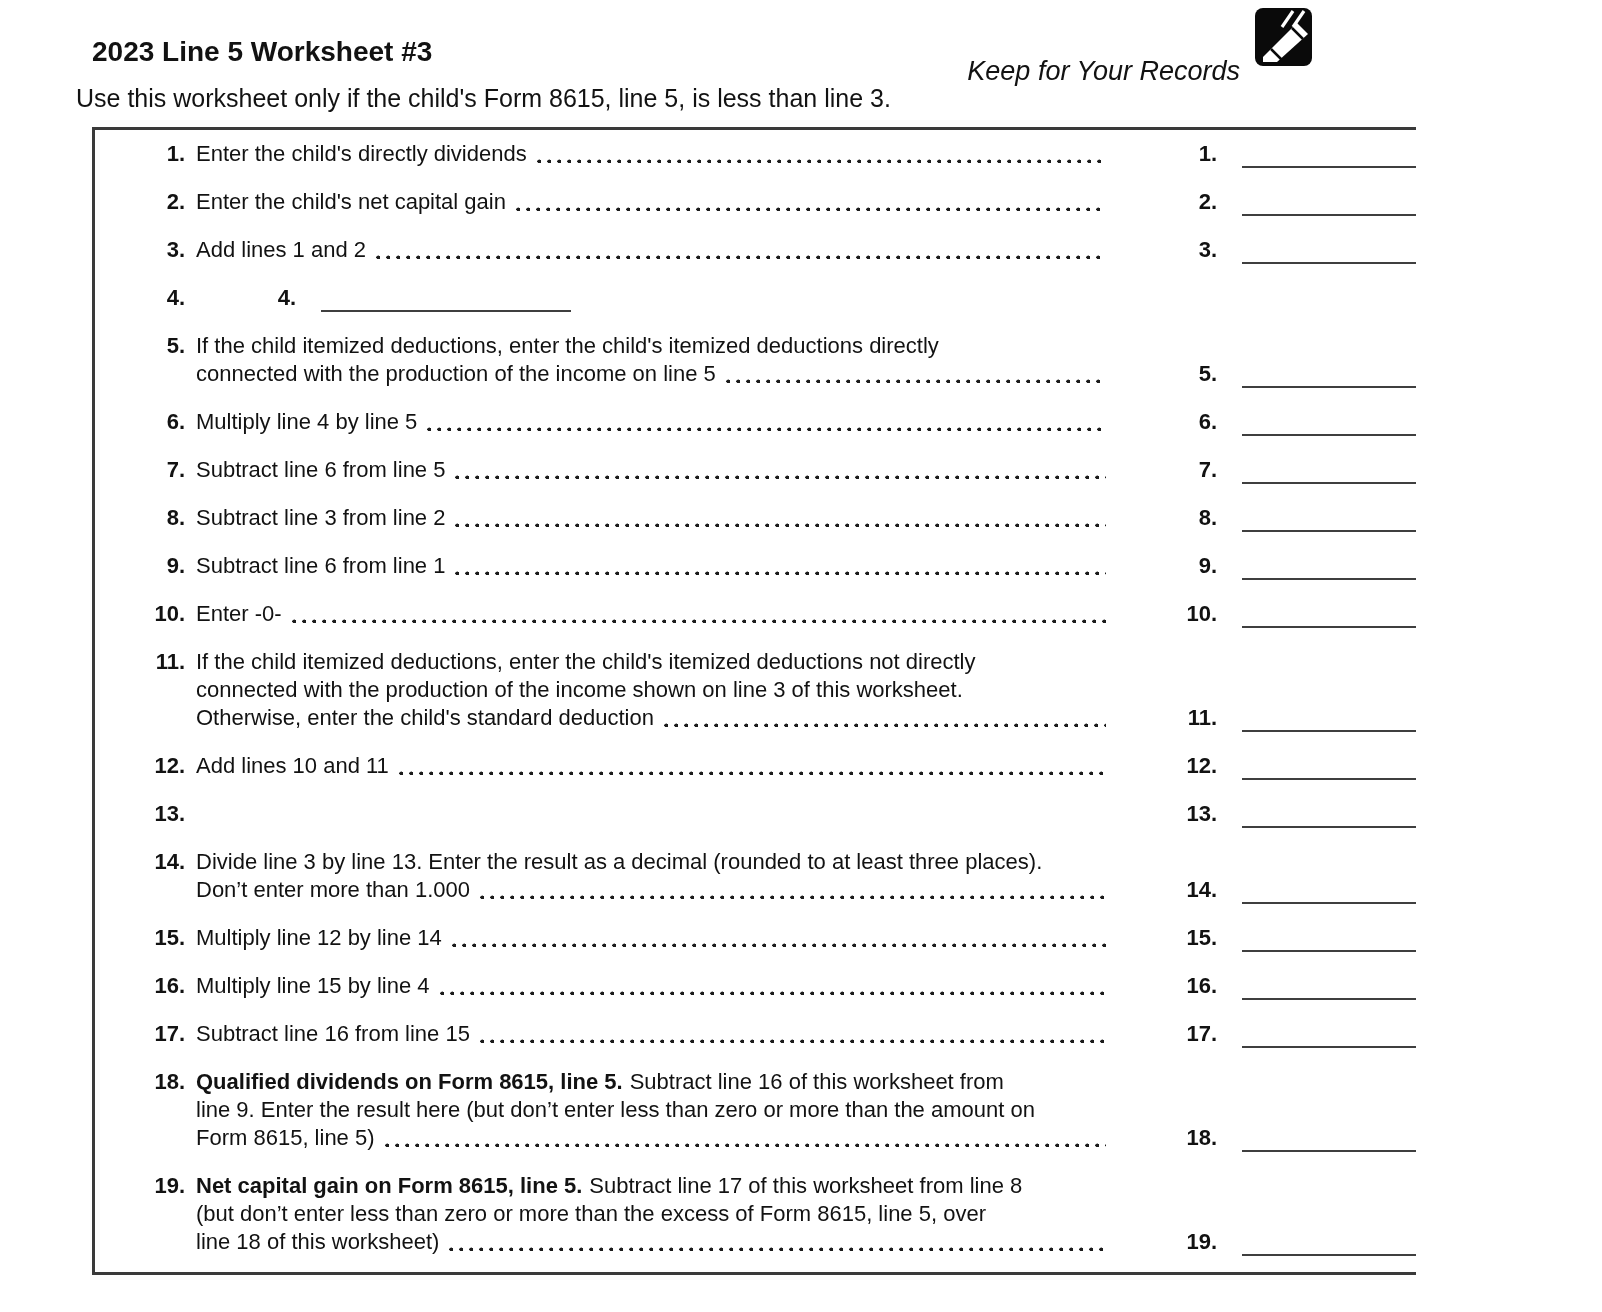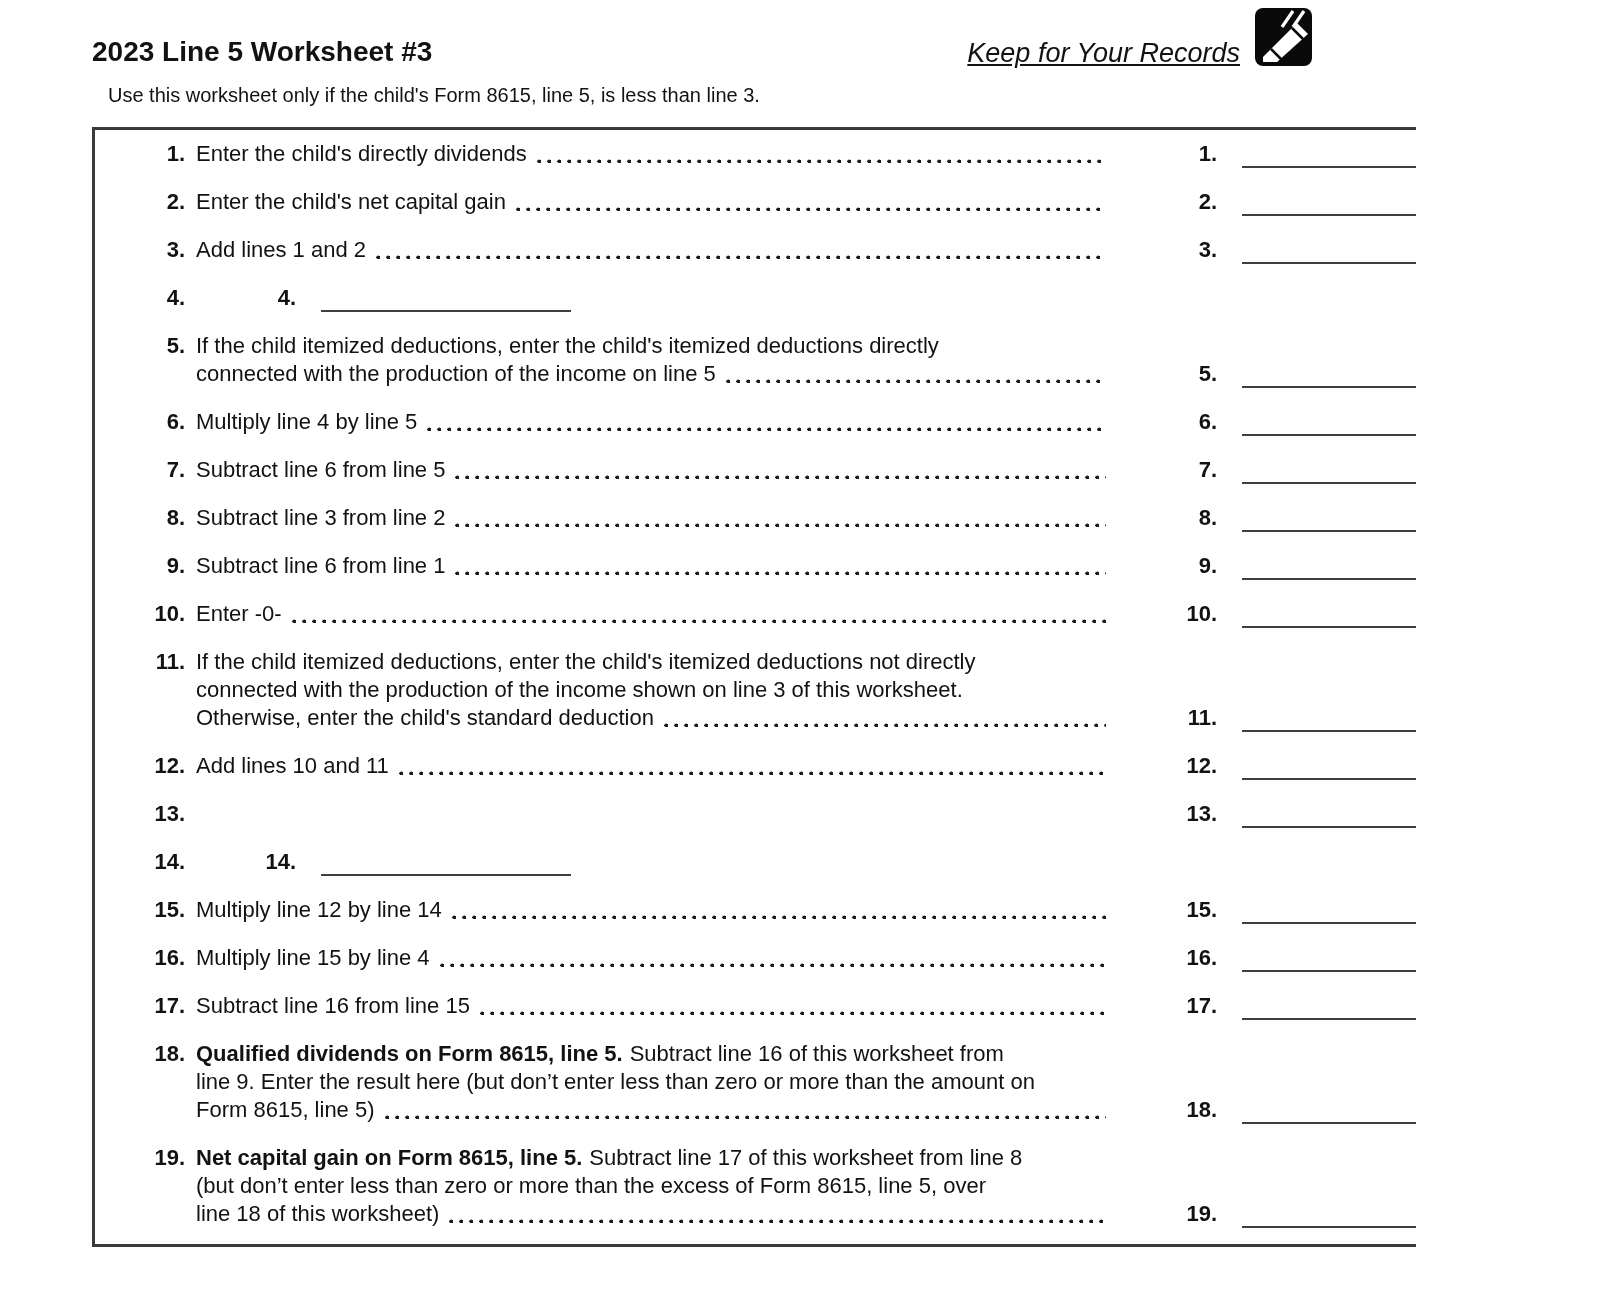--- a/index.html
+++ b/index.html
@@ -10,29 +10,29 @@
     font-family:"Liberation Sans", sans-serif;
     color:#121212;
     overflow:hidden;
   }
   
   .ws-title{
     position:absolute;left:92px;top:36px;margin:0;
     font-size:28px;font-weight:bold;letter-spacing:0;
   }
   .keep-label{
-    position:absolute;right:176px;top:38px;
-    font-size:27px;font-style:italic;text-decoration:underline;
+    position:absolute;right:176px;top:56px;
+    font-size:27px;font-style:italic;
   }
   .pencil{
     position:absolute;right:104px;top:8px;width:57px;height:58px;
   }
   .subtitle{
-    position:absolute;left:108px;top:84px;margin:0;
-    font-size:20px;
+    position:absolute;left:76px;top:84px;margin:0;
+    font-size:25px;
   }
   
   .box{
     position:absolute;left:92px;top:127px;width:1410px;
     box-sizing:border-box;
     border:3px solid #3a3a3a;
     background:#fff;
     padding:10px 0 16px 0;
   }
   .row{
@@ -259,20 +259,29 @@
               <span class="leader"></span>
             </div>
           </div>
           <div class="entry">
             <div class="enum">13.</div>
             <div class="eline"></div>
           </div>
         </div>
         <div class="row">
           <div class="num">14.</div>
+          <div class="desc">
+            <div class="dline">
+              <span class="t">Divide line 3 by line 13. Enter the result as a decimal (rounded to at least three places).</span>
+            </div>
+            <div class="dline">
+              <span class="t">Don’t enter more than 1.000</span>
+              <span class="leader"></span>
+            </div>
+          </div>
           <div class="entry">
             <div class="enum">14.</div>
             <div class="eline"></div>
           </div>
         </div>
         <div class="row">
           <div class="num">15.</div>
           <div class="desc">
             <div class="dline">
               <span class="t">Multiply line 12 by line 14</span>

